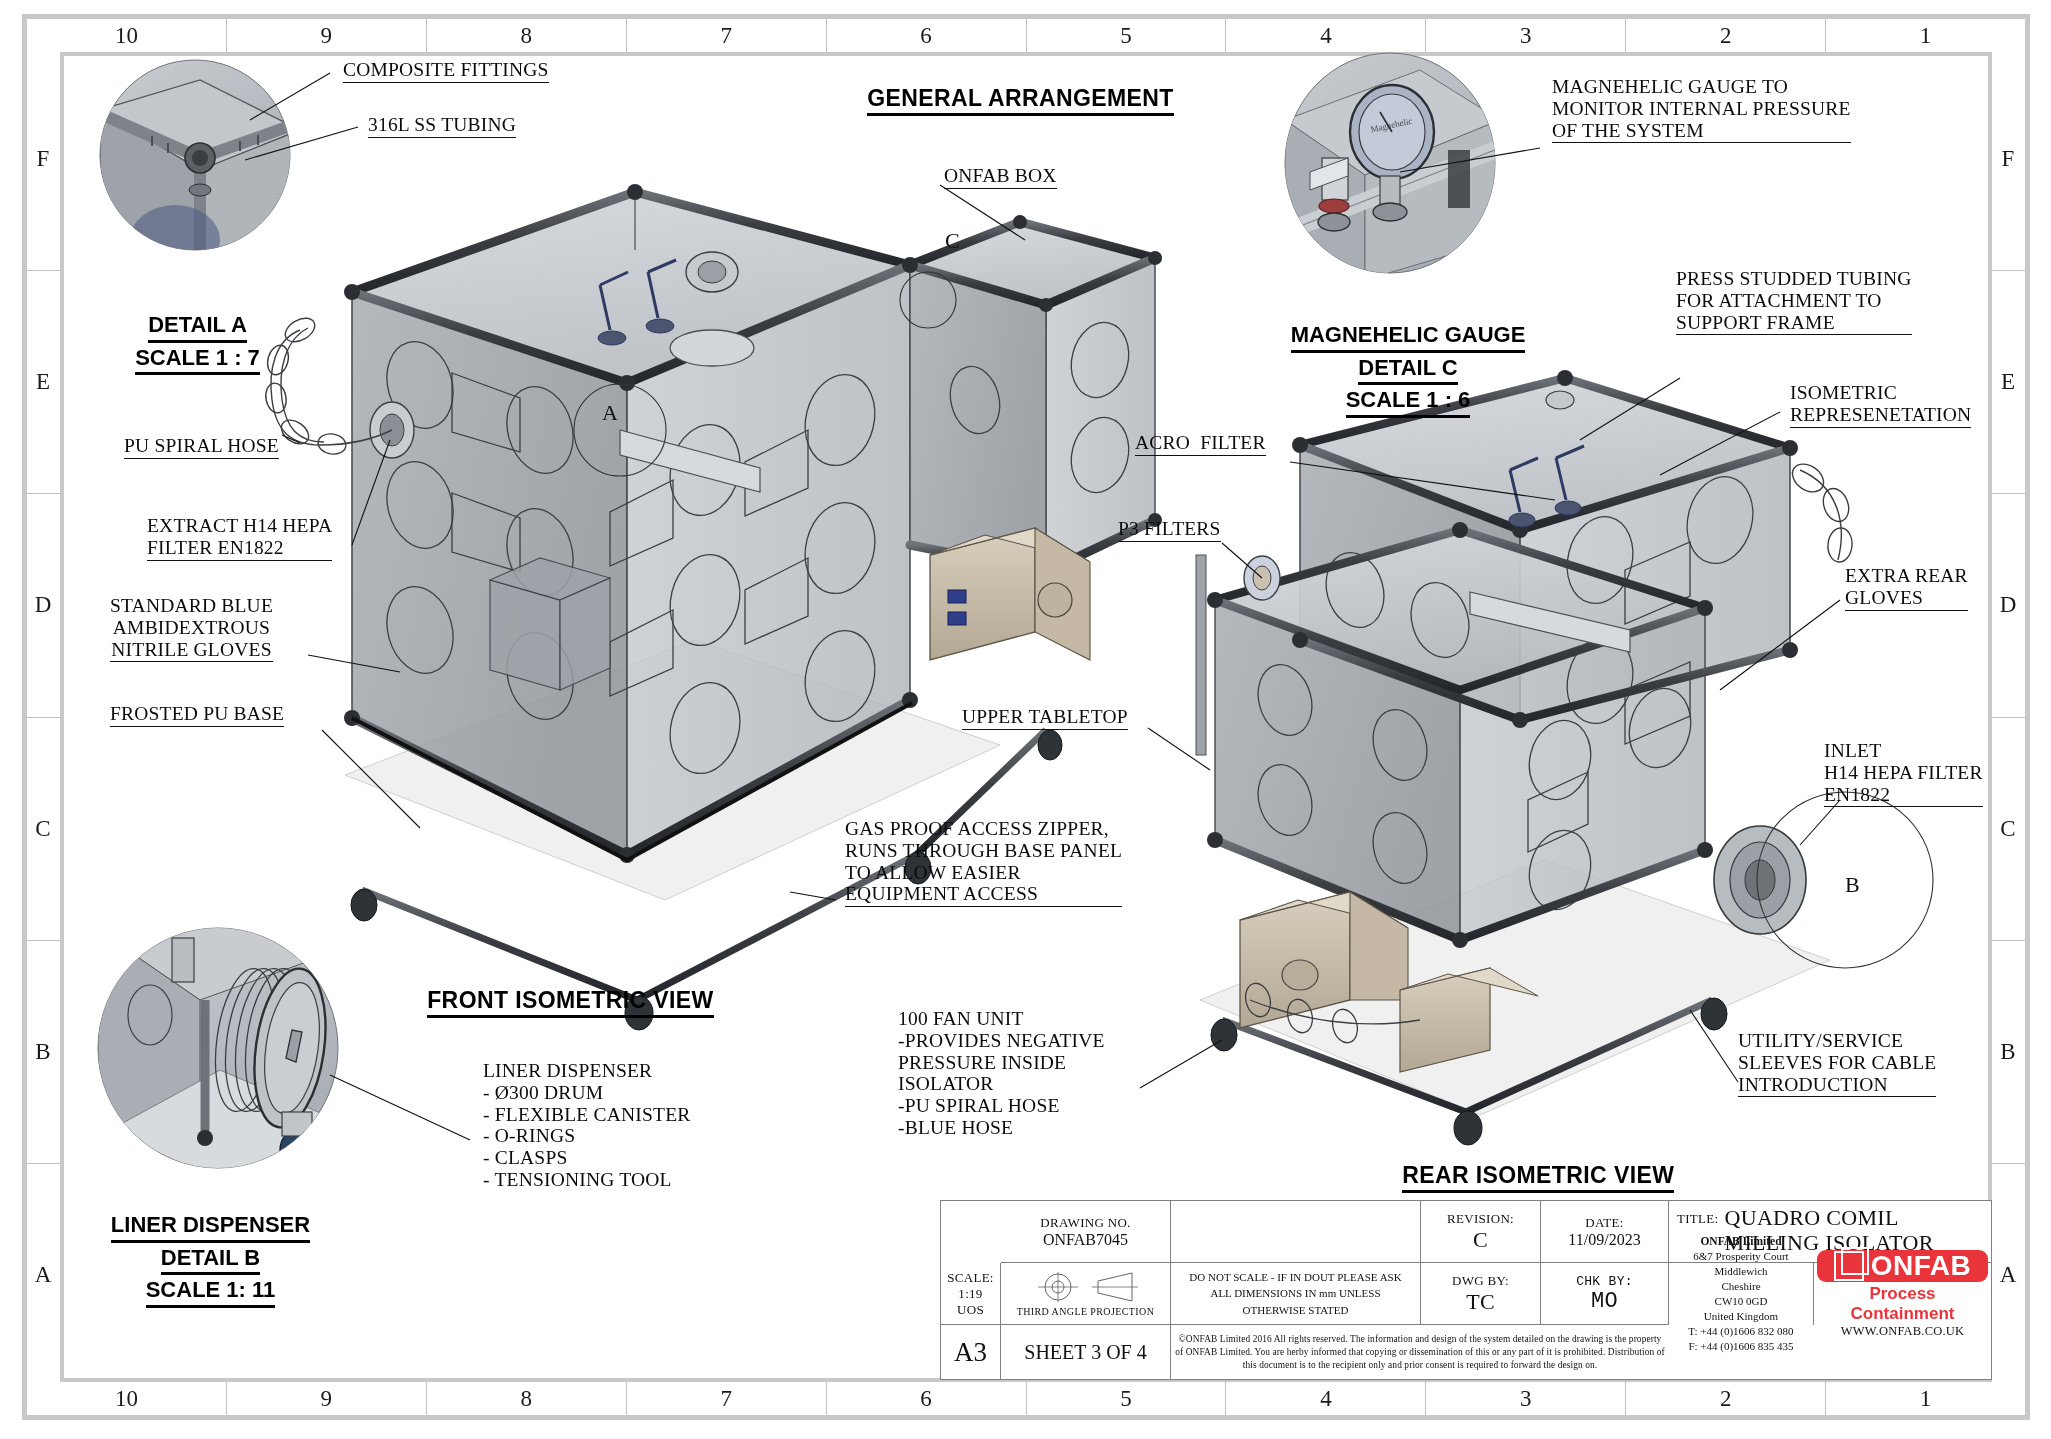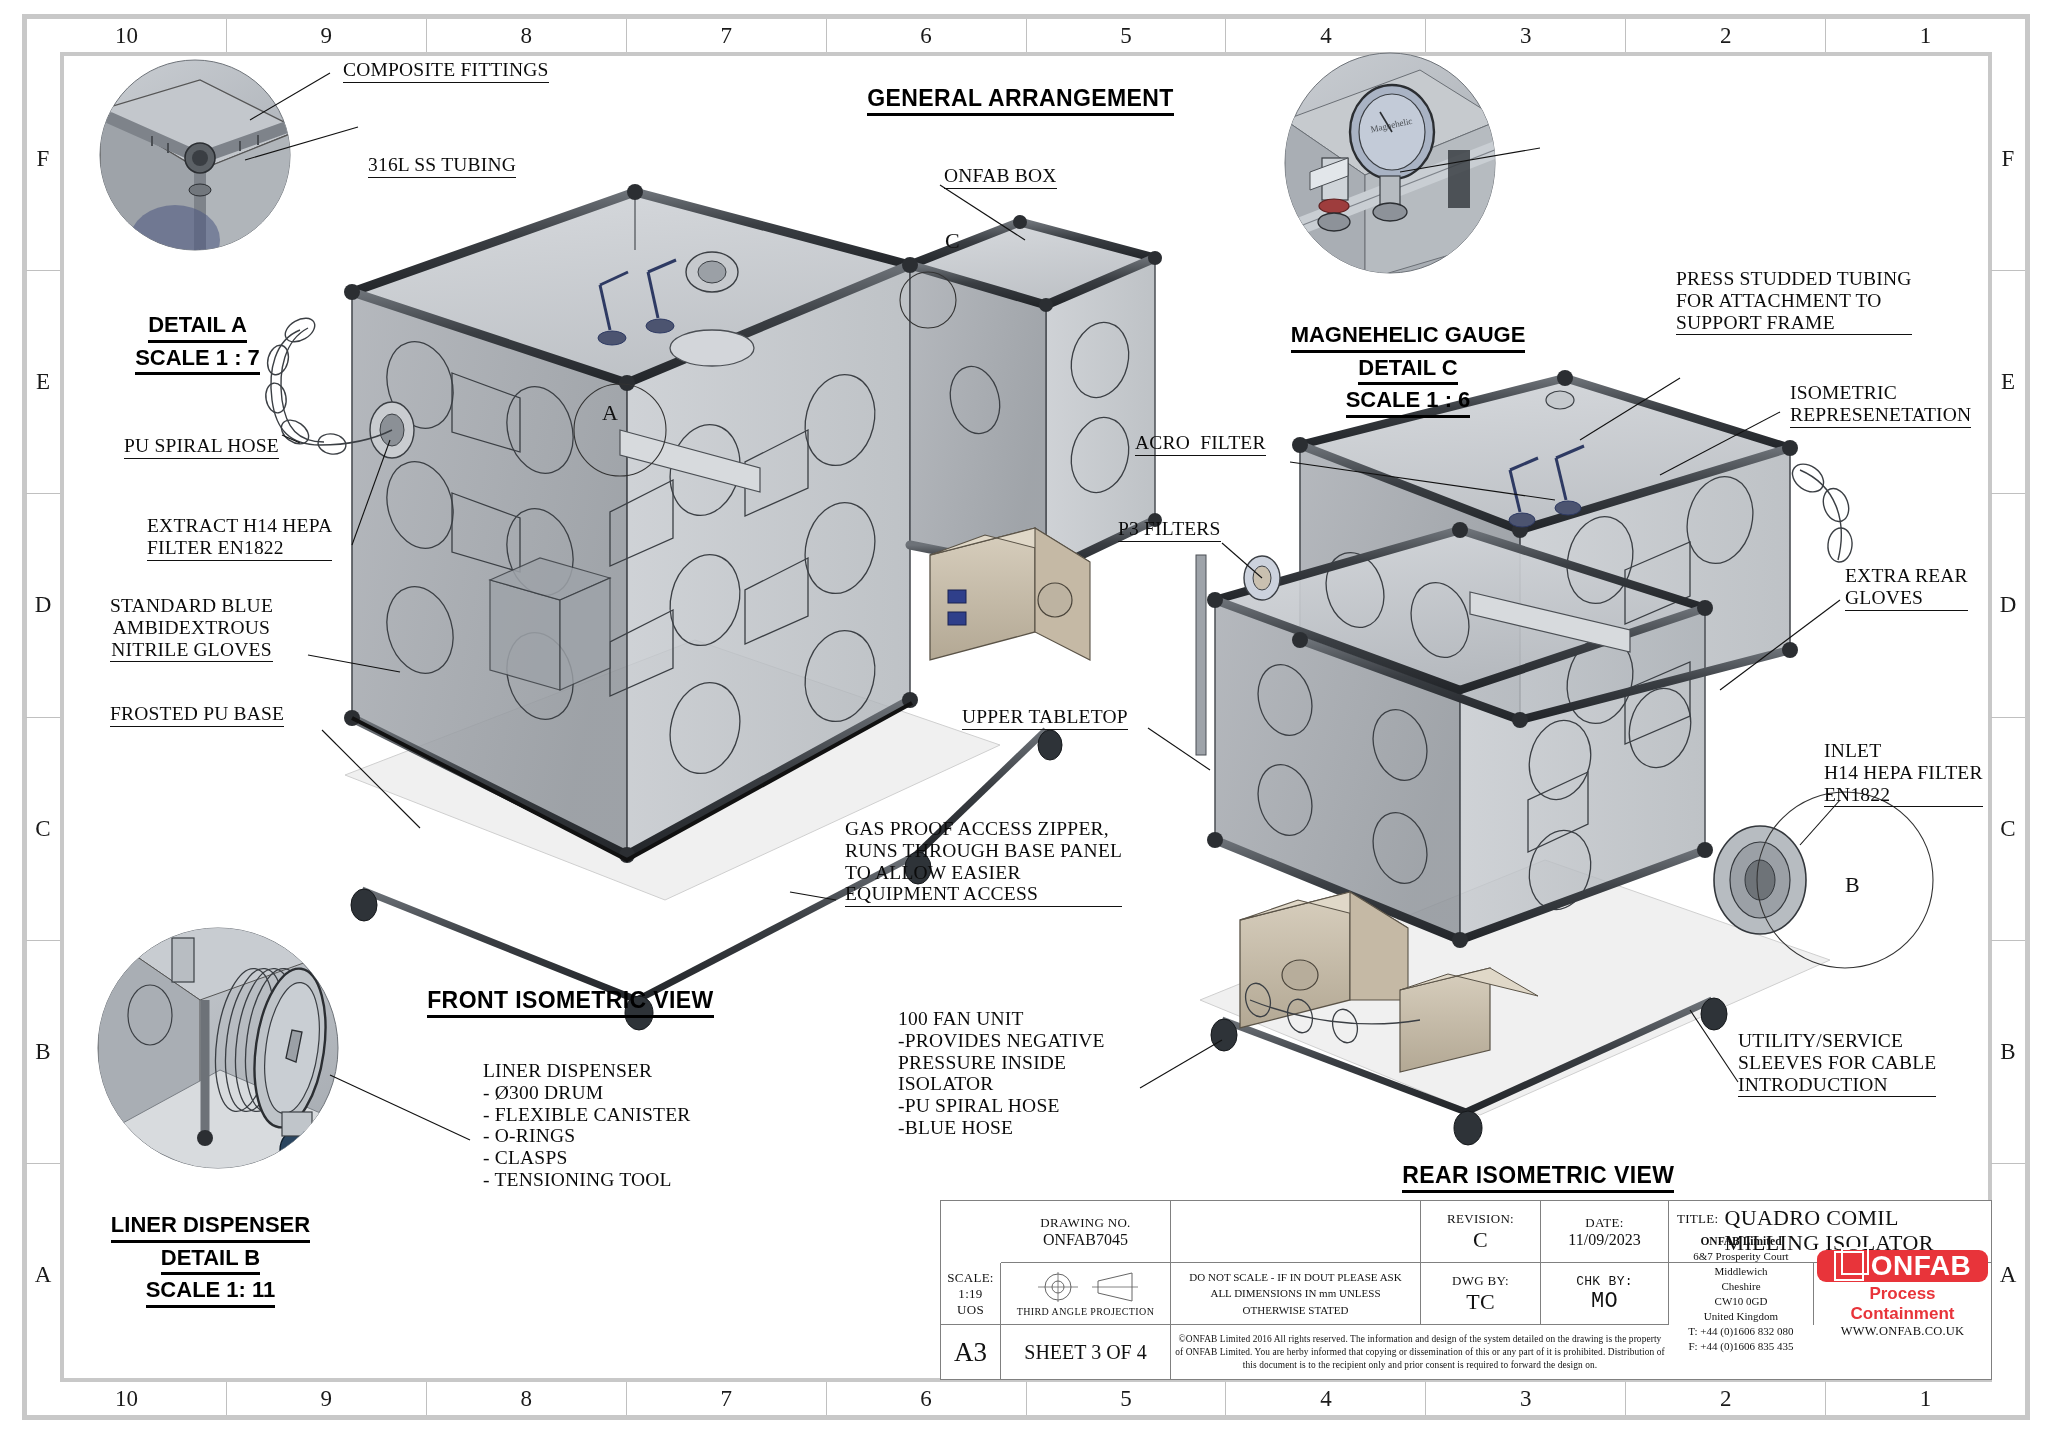--- a/index.html
+++ b/index.html
@@ -570,21 +570,21 @@
     <span>GENERAL ARRANGEMENT</span>
   </div>
   <div class="vtitle" style="left:400px;top:960px;">
     <span>FRONT ISOMETRIC VIEW</span>
   </div>
   <div class="vtitle" style="left:1375px;top:1135px;">
     <span>REAR ISOMETRIC VIEW</span>
   </div>
 
   <div class="anno ul" style="left:343px;top:59px;">COMPOSITE FITTINGS</div>
-  <div class="anno ul" style="left:368px;top:114px;margin-top:40px;">316L SS TUBING</div>
+  <div class="anno ul" style="left:368px;top:114px;">316L SS TUBING</div>
   <div class="anno ul" style="left:124px;top:435px;">PU SPIRAL HOSE</div>
   <div class="anno ul" style="left:147px;top:515px;">EXTRACT H14 HEPA
 FILTER EN1822</div>
   <div class="anno ul" style="left:110px;top:595px;text-align:center;">STANDARD BLUE
 AMBIDEXTROUS
 NITRILE GLOVES</div>
   <div class="anno ul" style="left:110px;top:703px;">FROSTED PU BASE</div>
   <div class="anno ul" style="left:944px;top:165px;">ONFAB BOX</div>
   <div class="anno ul" style="left:845px;top:818px;">GAS PROOF ACCESS ZIPPER,
 RUNS THROUGH BASE PANEL
@@ -596,20 +596,23 @@
 PRESSURE INSIDE
 ISOLATOR
 -PU SPIRAL HOSE
 -BLUE HOSE</div>
   <div class="anno" style="left:483px;top:1060px;">LINER DISPENSER
 - Ø300 DRUM
 - FLEXIBLE CANISTER
 - O-RINGS
 - CLASPS
 - TENSIONING TOOL</div>
+  <div class="anno ul" style="left:1552px;top:76px;">MAGNEHELIC GAUGE TO
+MONITOR INTERNAL PRESSURE
+OF THE SYSTEM</div>
   <div class="anno ul" style="left:1676px;top:268px;">PRESS STUDDED TUBING
 FOR ATTACHMENT TO
 SUPPORT FRAME</div>
   <div class="anno ul" style="left:1790px;top:382px;">ISOMETRIC
 REPRESENETATION</div>
   <div class="anno ul" style="left:1135px;top:432px;">ACRO  FILTER</div>
   <div class="anno ul" style="left:1118px;top:518px;">P3 FILTERS</div>
   <div class="anno ul" style="left:1845px;top:565px;">EXTRA REAR
 GLOVES</div>
   <div class="anno ul" style="left:1824px;top:740px;">INLET

